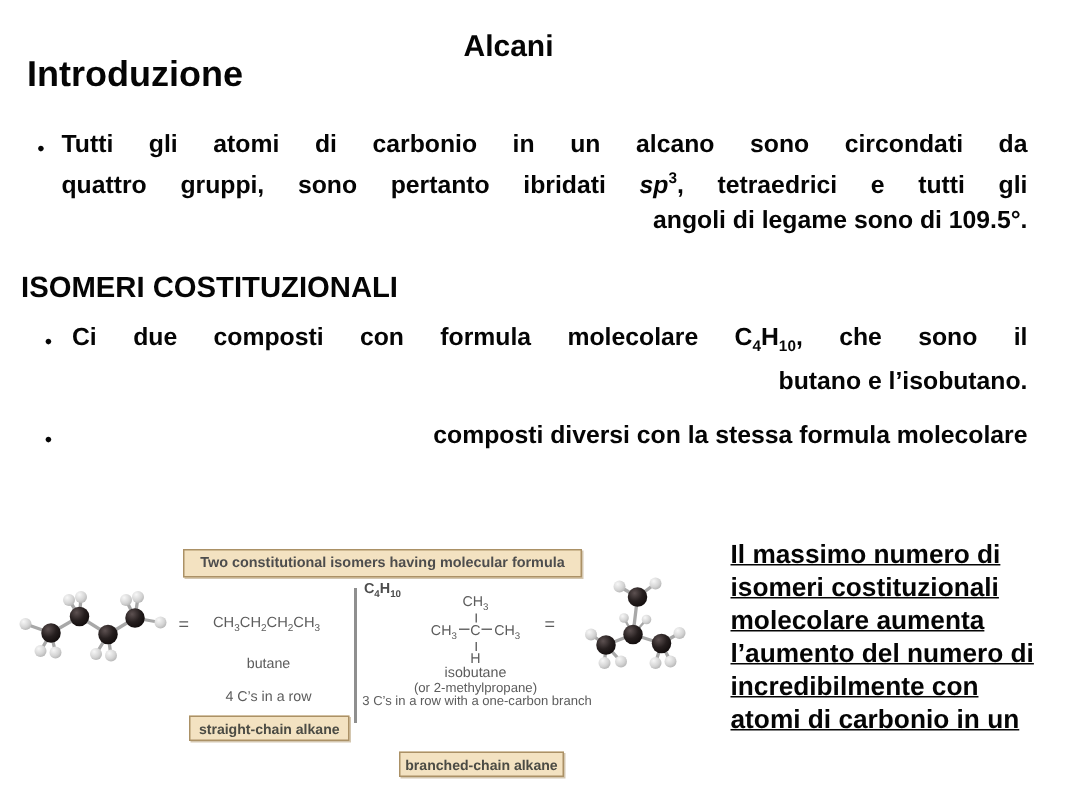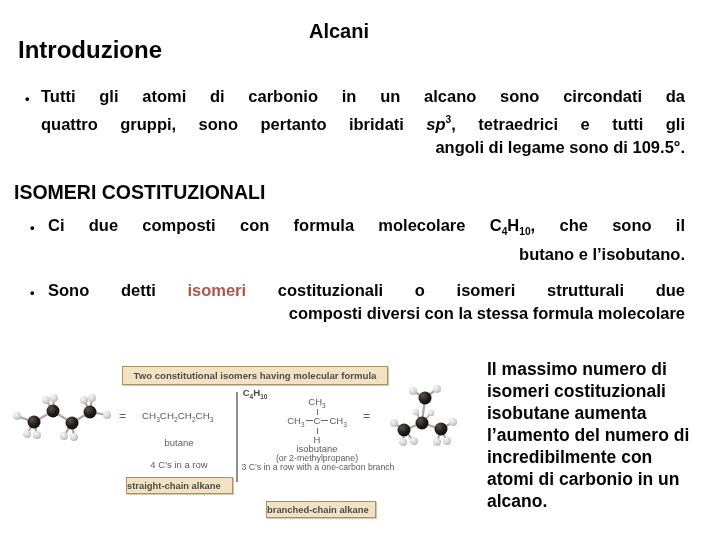--- a/index.html
+++ b/index.html
@@ -26,42 +26,42 @@
   .bullet3 { left:30px; top:279px; width:655px; }
   .bullet3 .btext { margin-left:18px; }
   .jline { text-align:justify; text-align-last:justify; }
   .line  { text-align:right; }
   .it { font-style:italic; }
   sup.bsup { font-size:0.62em; }
   sub.bsub { font-size:0.62em; }
   .hl { color:#ad574e; }
 
   
-  .note { left:487px; top:358px; width:232px; font-size:17.5px; font-weight:bold; line-height:22px; }
+  .note { left:487px; top:358px; width:232px; font-size:17.5px; font-weight:bold; line-height:22px;text-decoration:underline; }
 
   
   .figure { left:8px; top:358px; width:472px; height:152px; }
   .figure .models { position:absolute; left:0; top:0; }
   .fig-text { color:#5c5c5c; }
   .tanbox { background:#f3e2c1; border:1px solid #ab9166; box-shadow:1px 1px 0 rgba(160,130,80,.45); }
   .fig-header { left:114px; top:8px; width:264px; height:17px; line-height:17px;
                 text-align:center; font-size:9.6px; font-weight:bold; color:#4d4d4d; }
   .divider { left:228px; top:34px; width:2px; height:90px; background:#8f8f8f; }
   .eq { font-size:12px; color:#5c5c5c; }
   .eq-left  { left:111px; top:51px; }
   .eq-right { left:355px; top:51px; }
   .formula { left:134px; top:52px; font-size:9.8px; }
   sub.fsub { font-size:0.68em; }
   .fname, .fdesc { text-align:center; font-size:9.5px; }
   .left-name  { left:119px; top:79px;  width:104px; }
   .left-desc  { left:119px; top:101px; width:104px; }
   .right-name { left:244px; top:85px;  width:130px; }
   .right-alt  { left:244px; top:94.5px; width:130px; font-size:8.8px; }
   .right-desc { left:225px; top:104px; width:170px; font-size:8.7px; }
-  .label-box { height:15px; line-height:15px; font-size:9.4px; font-weight:bold; color:#4b4b44; }
+  .label-box { height:15px; line-height:15px; text-align:center; font-size:9.4px; font-weight:bold; color:#4b4b44; }
   .left-box  { left:118px; top:119px; width:105px; }
   .right-box { left:258px; top:119px; width:108px;margin-top:24px; }
   .struct { left:279px; top:38px; width:60px; display:flex; flex-direction:column; align-items:center; font-size:9.5px; }
   .srow { white-space:nowrap; }
   .vbond { width:1px; height:6px; background:#6a6a6a; }
   .hbond { display:inline-block; width:7px; height:1px; background:#6a6a6a; vertical-align:middle; margin:0 1px 2px 1px; }
 </style>
 </head>
 <body>
 
@@ -83,21 +83,20 @@
   <span class="dot">•</span>
   <div class="btext">
     <div class="jline"><span>Ci due composti con formula molecolare C</span><sub class="bsub">4</sub><span>H</span><sub class="bsub">10</sub><span>, che sono il</span></div>
     <div class="line"><span>butano e l’isobutano.</span></div>
   </div>
 </div>
 
 <div class="abs bullet bullet3">
   <span class="dot">•</span>
   <div class="btext">
-    <div class="jline"><span>Sono detti </span><span class="hl">isomeri</span><span> costituzionali o isomeri strutturali due</span></div>
     <div class="line"><span>composti diversi con la stessa formula molecolare</span></div>
   </div>
 </div>
 
 <div class="abs figure">
 
   <svg class="models" width="472" height="152" viewBox="0 0 472 152">
     <defs>
       <radialGradient id="gC" cx="35%" cy="30%" r="75%">
         <stop offset="0%" stop-color="#5d5151"></stop>
@@ -184,18 +183,17 @@
   <span class="abs eq eq-right">=</span>
   <div class="abs fname right-name fig-text">isobutane</div>
   <div class="abs fdesc right-alt fig-text">(or 2-methylpropane)</div>
   <div class="abs fdesc right-desc fig-text">3 C’s in a row with a one-carbon branch</div>
   <div class="abs tanbox label-box right-box">branched-chain alkane</div>
 </div>
 
 <div class="abs note">
   <div class="nline">Il massimo numero di</div>
   <div class="nline">isomeri costituzionali</div>
-  <div class="nline">isobutane aumenta</div>
+  <div class="nline">molecolare aumenta</div>
   <div class="nline">l’aumento del numero di</div>
   <div class="nline">incredibilmente con</div>
   <div class="nline">atomi di carbonio in un</div>
-  <div class="nline">alcano.</div>
 </div>
 
 </body></html>

